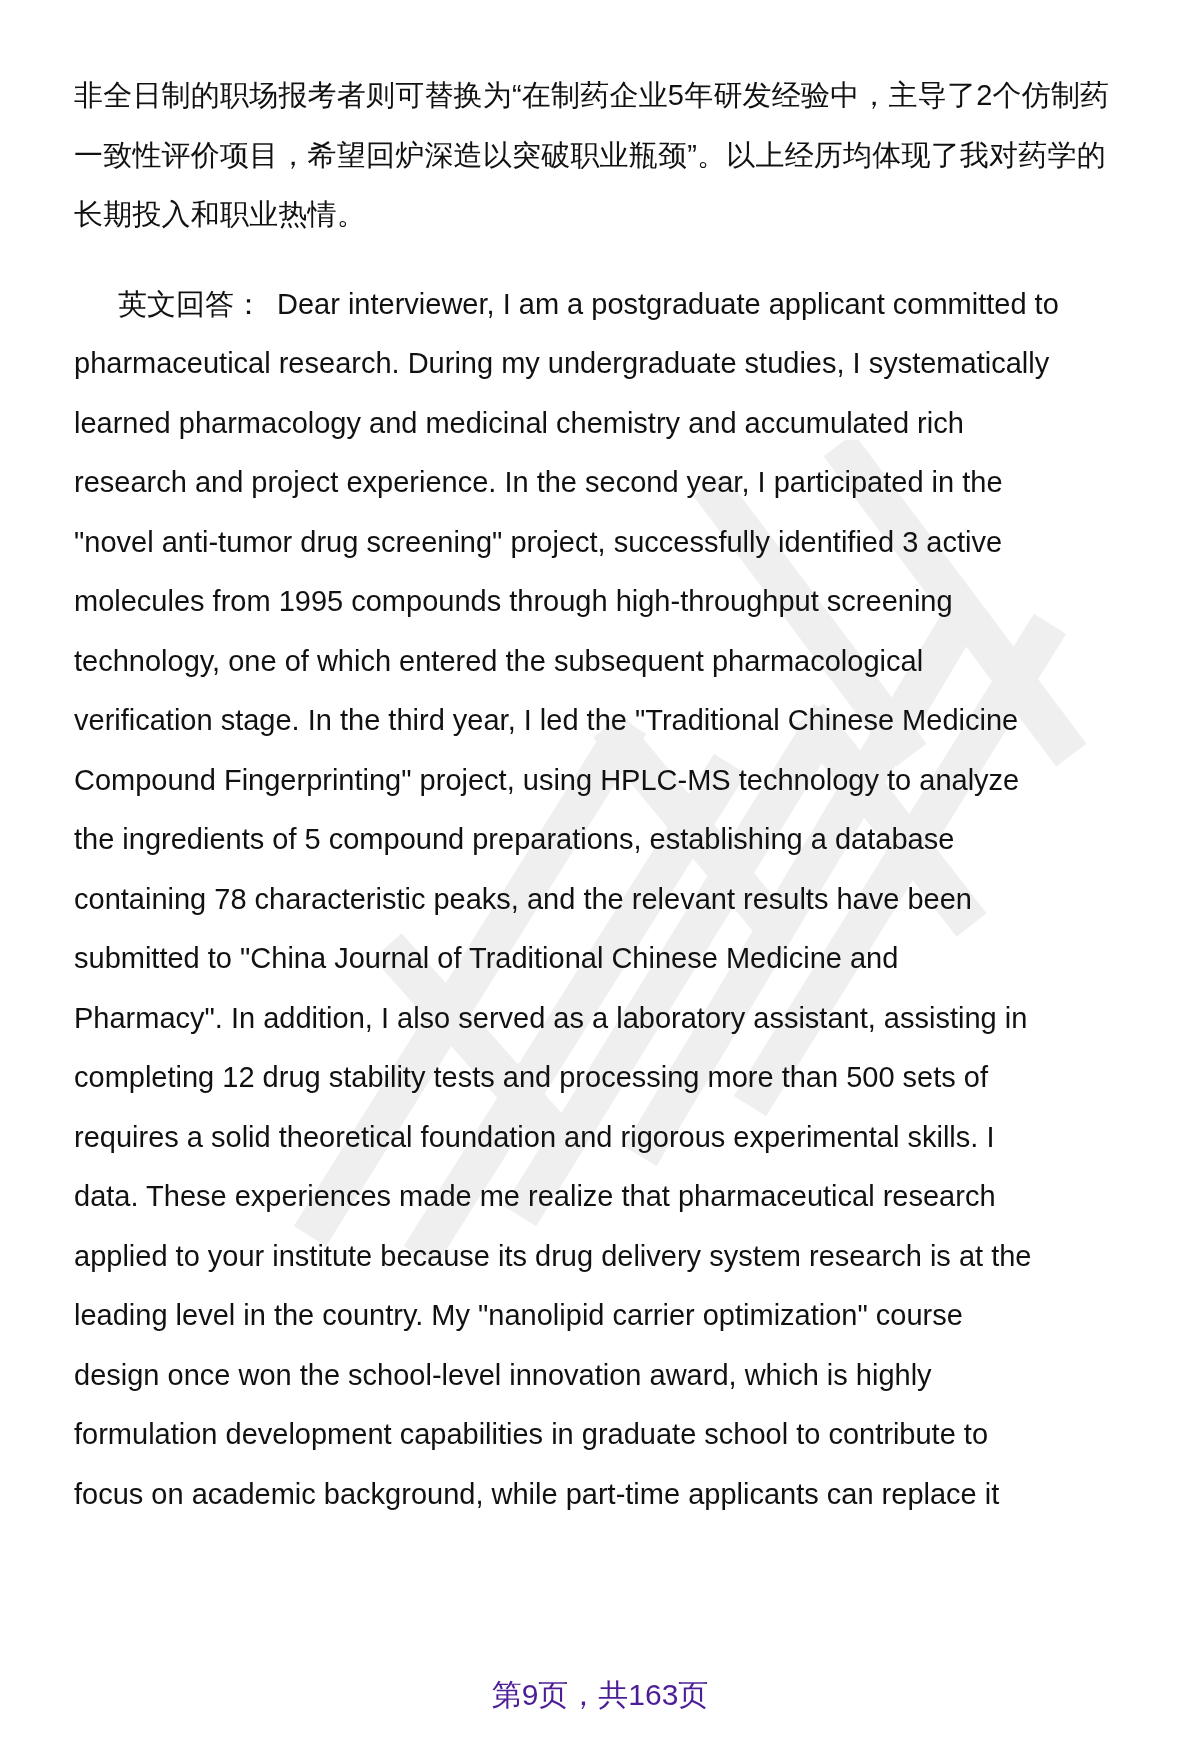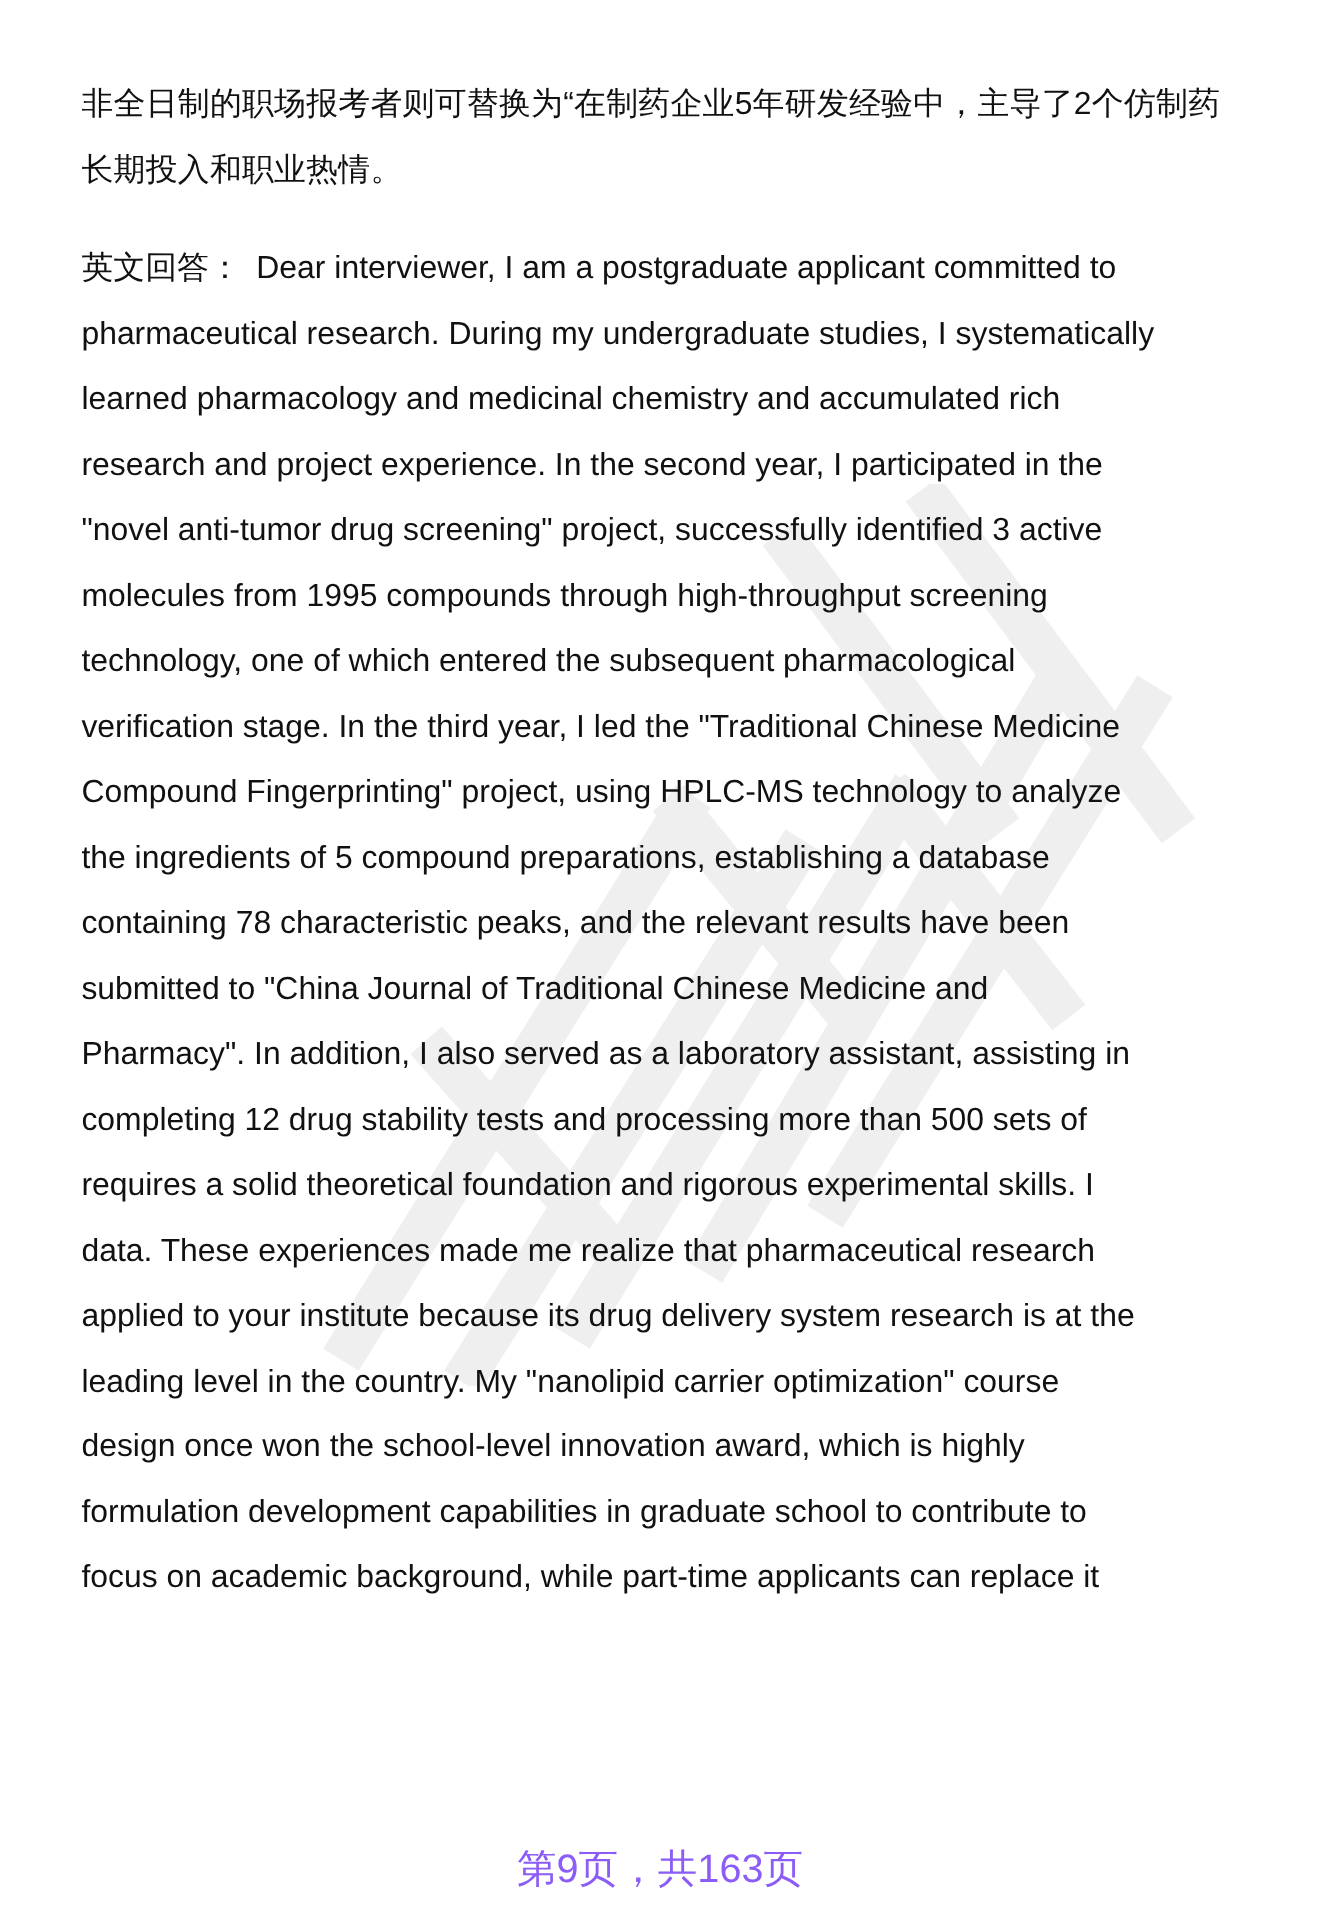--- a/index.html
+++ b/index.html
@@ -48,29 +48,30 @@
     }
     .para.cn {
       font-size: 29px;
       letter-spacing: 0.2px;
     }
     .para-gap {
       height: 30px;
     }
     .en-label {
       margin-right: 14px;
+      margin-left: 44px;
     }
     .footer {
       position: absolute;
       left: 0;
       width: 1200px;
       top: 1675px;
       text-align: center;
-      font-size: 36px;
-      color: #8b5cf6;
+      font-size: 30px;
+      color: #4c1d95;
     }
   </style>
 </head>
 <body>
 
 <div class="page">
 
   <svg class="watermark" viewBox="0 0 900 820" xmlns="http://www.w3.org/2000/svg">
     <g fill="none" stroke="#555555" stroke-width="38" stroke-linecap="square">
       <path d="M120 780 L420 300"></path>
@@ -83,20 +84,21 @@
       <path d="M520 60 L700 300"></path>
       <path d="M650 20 L860 300"></path>
       <path d="M200 520 L360 700"></path>
     </g>
   </svg>
 
   <div class="content">
 
     <p class="para cn">
       <span class="line">非全日制的职场报考者则可替换为“在制药企业5年研发经验中，主导了2个仿制药</span>
+      <span class="line">一致性评价项目，希望回炉深造以突破职业瓶颈”。以上经历均体现了我对药学的</span>
       <span class="line">长期投入和职业热情。</span>
     </p>
 
     <div class="para-gap"></div>
 
     <p class="para">
       <span class="line"><span class="en-label">英文回答：</span><span>Dear interviewer, I am a postgraduate applicant committed to</span></span>
       <span class="line">pharmaceutical research. During my undergraduate studies, I systematically</span>
       <span class="line">learned pharmacology and medicinal chemistry and accumulated rich</span>
       <span class="line">research and project experience. In the second year, I participated in the</span>

